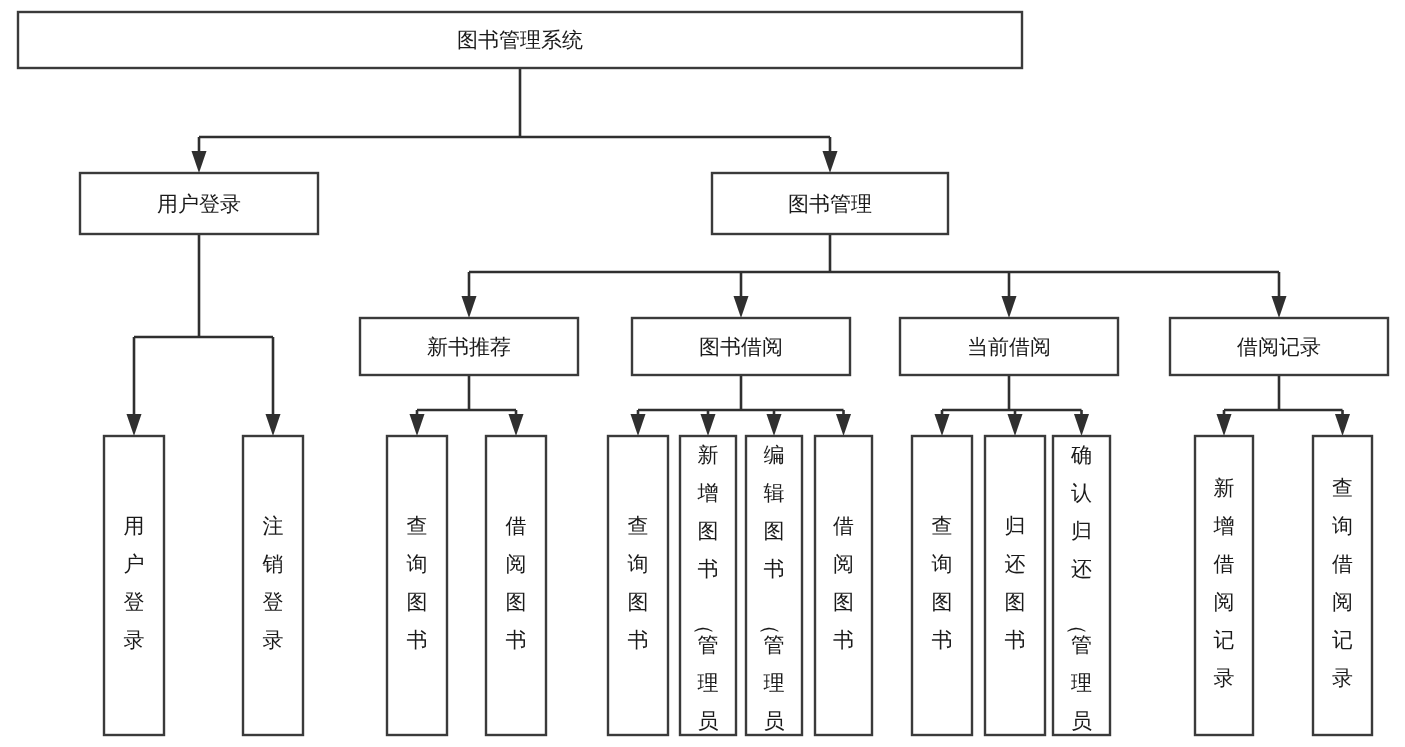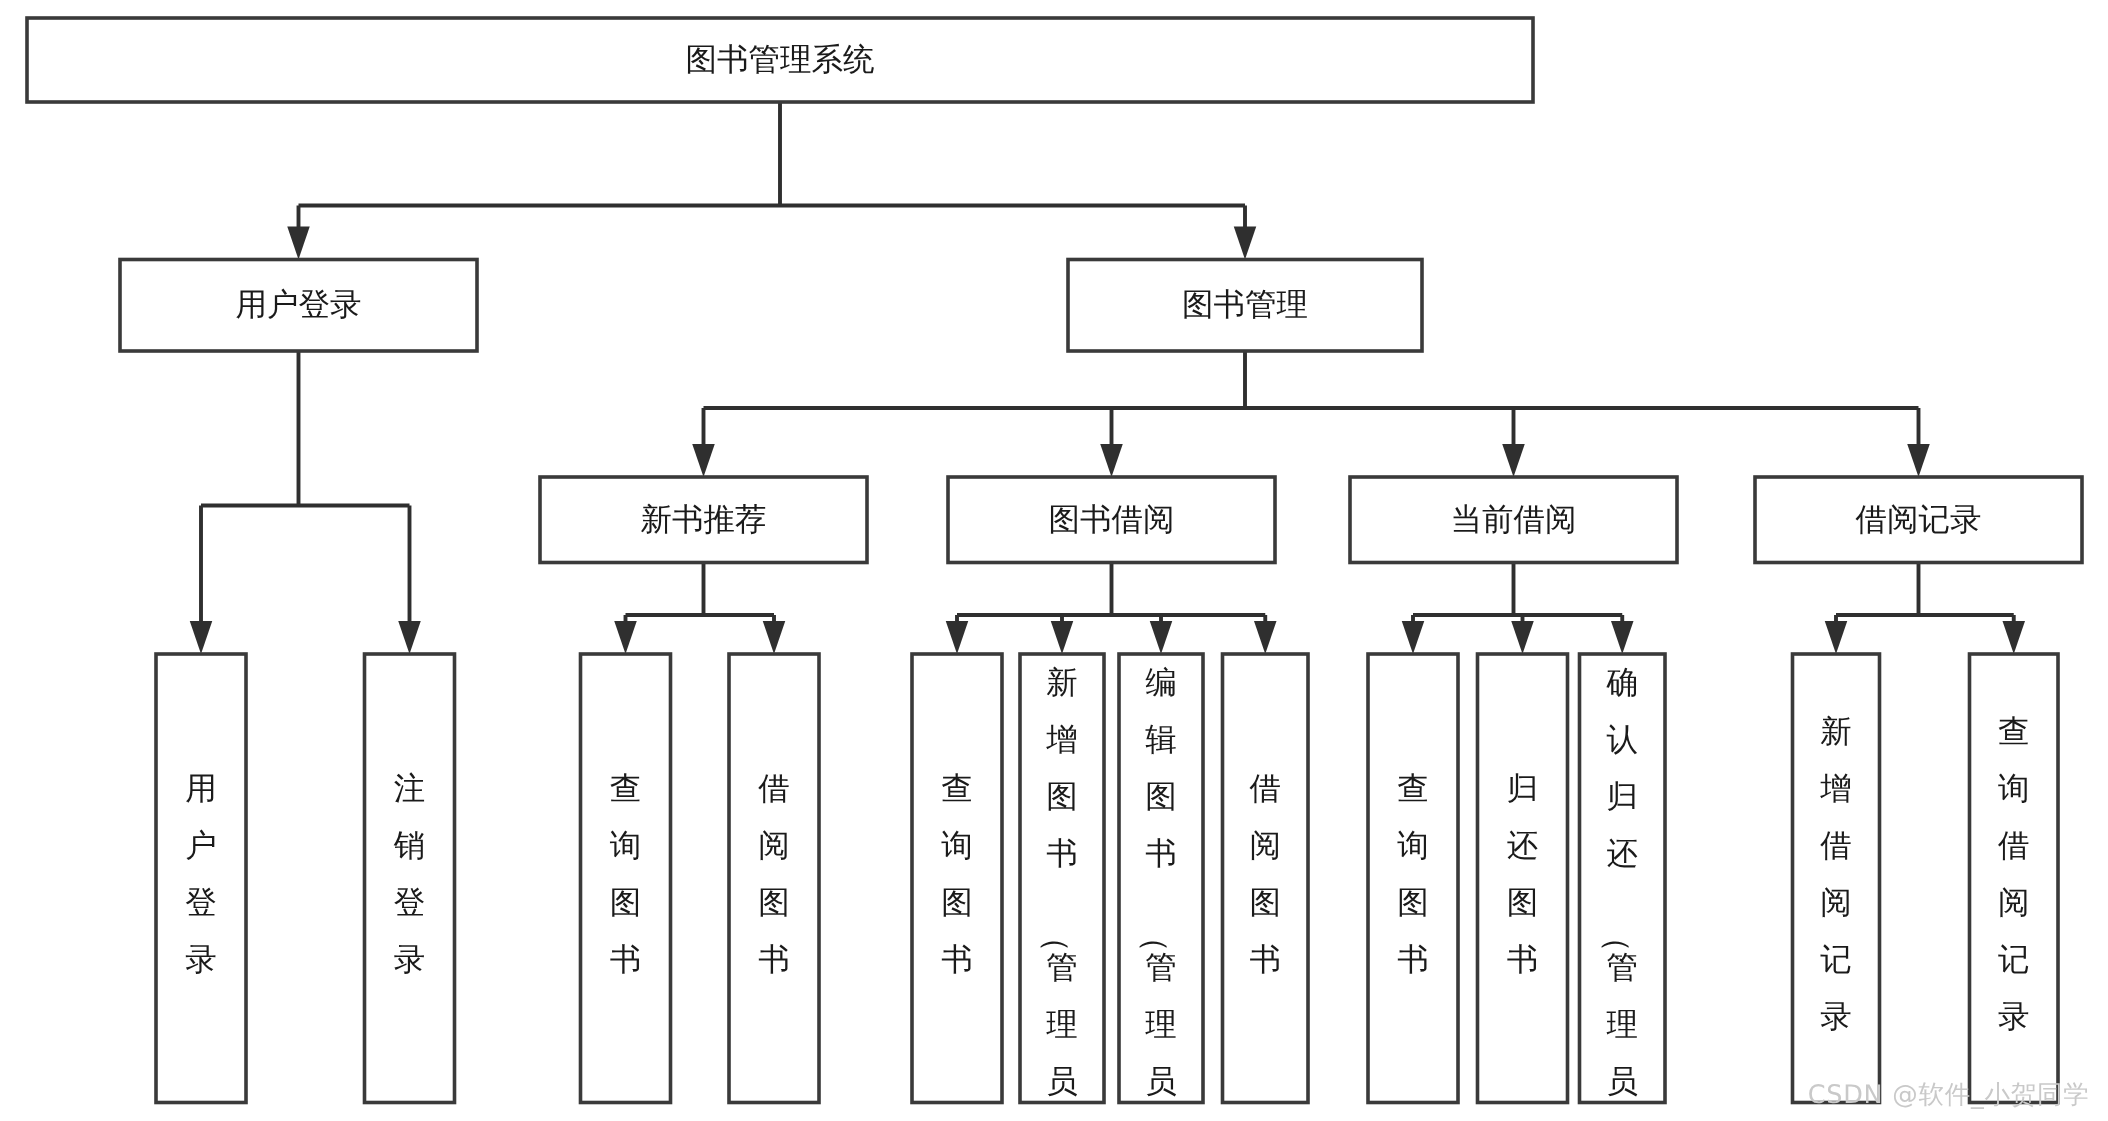--- a/index.html
+++ b/index.html
@@ -217,14 +217,13 @@
         <g>
           <rect x="1195" y="436" width="58" height="299" class="node-box"></rect>
           <text x="1224" y="494.5" class="node-label-v"><tspan x="1224" dy="0">新</tspan><tspan x="1224" dy="38">增</tspan><tspan x="1224" dy="38">借</tspan><tspan x="1224" dy="38">阅</tspan><tspan x="1224" dy="38">记</tspan><tspan x="1224" dy="38">录</tspan></text>
         </g>
         <g>
           <rect x="1313" y="436" width="59" height="299" class="node-box"></rect>
           <text x="1342.5" y="494.5" class="node-label-v"><tspan x="1342.5" dy="0">查</tspan><tspan x="1342.5" dy="38">询</tspan><tspan x="1342.5" dy="38">借</tspan><tspan x="1342.5" dy="38">阅</tspan><tspan x="1342.5" dy="38">记</tspan><tspan x="1342.5" dy="38">录</tspan></text>
         </g>
       </g>
   </svg>
-  <div class="watermark-text">CSDN @软件_小贺同学</div>
 </div>
 
 </body></html>

